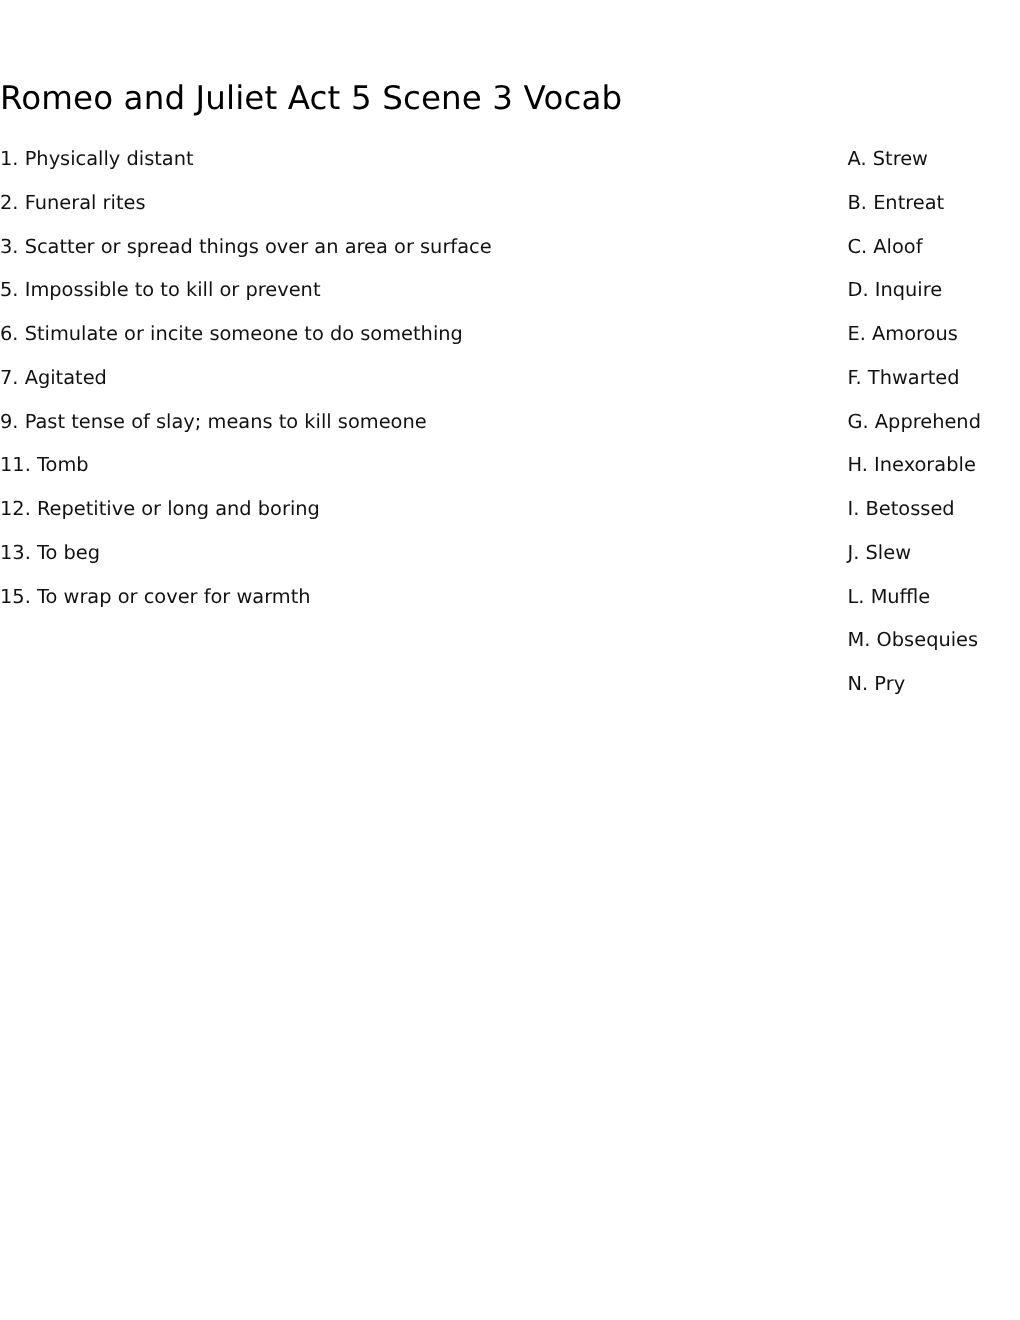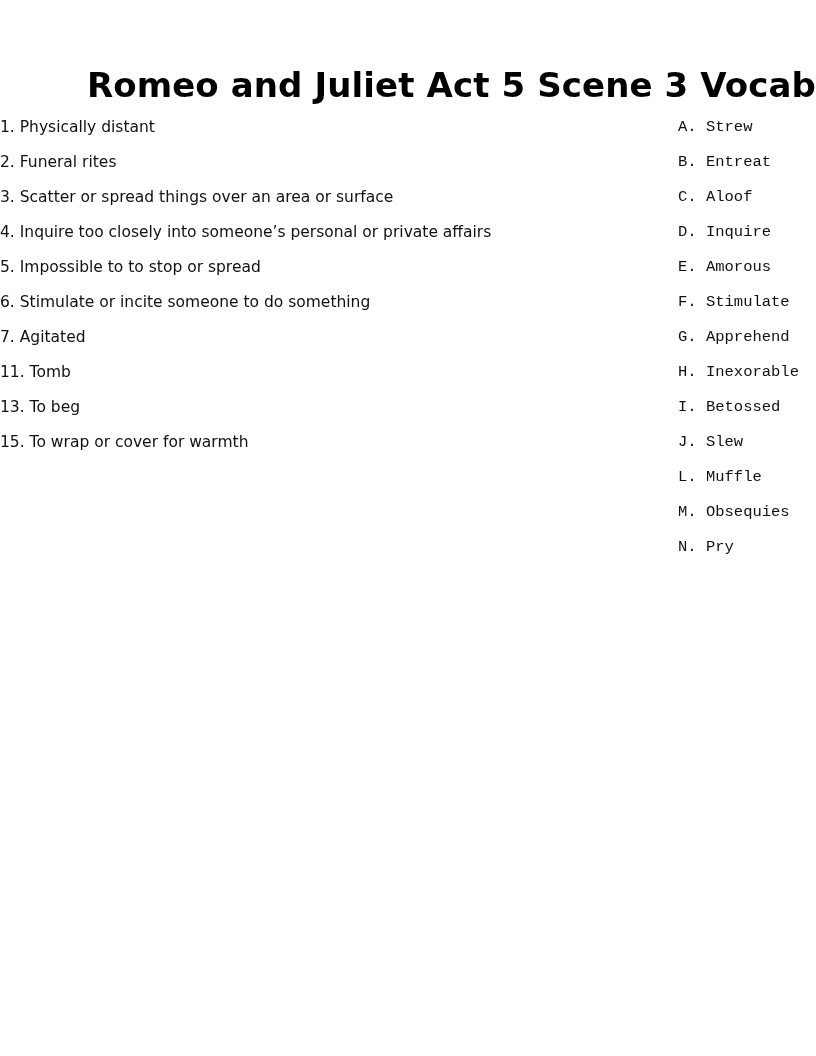--- a/index.html
+++ b/index.html
@@ -20,23 +20,23 @@
     position: relative;
     width: 816px;
     height: 1056px;
     box-sizing: border-box;
   }
   .worksheet-title {
     position: absolute;
     top: 38px;
     left: 0;
     width: 816px;
-    text-align: right;
-    font-size: 34px;
-    font-weight: 700;
+    text-align: left;
+    font-size: 26px;
+    font-weight: 400;
     line-height: 48px;
     letter-spacing: 0.1px;
     white-space: nowrap;
   }
   .columns {
     position: absolute;
     top: 110px;
     left: 0;
     width: 816px;
   }
@@ -44,21 +44,20 @@
     position: absolute;
     top: 0;
     left: 0;
     width: 660px;
   }
   .wordbank-column {
     position: absolute;
     top: 0;
     left: 678px;
     width: 138px;
-    font-family: Liberation Mono, monospace;
   }
   .definition-item,
   .wordbank-item {
     font-size: 15.5px;
     line-height: 35px;
     height: 35px;
     white-space: nowrap;
     color: #111111;
   }
   .definition-item .num,
@@ -76,36 +75,37 @@
 <div class="page">
 
   <h1 class="worksheet-title">Romeo and Juliet Act 5 Scene 3 Vocab</h1>
 
   <div class="columns">
 
     <div class="definitions-column">
         <div class="definition-item"><span class="num">1.</span> <span class="text">Physically distant</span></div>
         <div class="definition-item"><span class="num">2.</span> <span class="text">Funeral rites</span></div>
         <div class="definition-item"><span class="num">3.</span> <span class="text">Scatter or spread things over an area or surface</span></div>
-        <div class="definition-item"><span class="num">4.</span> <span class="text">Inquire too closely into someone’s personal or private affairs</span></div>
-        <div class="definition-item"><span class="num">5.</span> <span class="text">Impossible to to stop or spread</span></div>
+        <div class="definition-item"><span class="num">5.</span> <span class="text">Impossible to to kill or prevent</span></div>
         <div class="definition-item"><span class="num">6.</span> <span class="text">Stimulate or incite someone to do something</span></div>
         <div class="definition-item"><span class="num">7.</span> <span class="text">Agitated</span></div>
+        <div class="definition-item"><span class="num">9.</span> <span class="text">Past tense of slay; means to kill someone</span></div>
         <div class="definition-item"><span class="num">11.</span> <span class="text">Tomb</span></div>
+        <div class="definition-item"><span class="num">12.</span> <span class="text">Repetitive or long and boring</span></div>
         <div class="definition-item"><span class="num">13.</span> <span class="text">To beg</span></div>
         <div class="definition-item"><span class="num">15.</span> <span class="text">To wrap or cover for warmth</span></div>
       </div>
 
     <div class="wordbank-column">
         <div class="wordbank-item"><span class="letter">A.</span> <span class="text">Strew</span></div>
         <div class="wordbank-item"><span class="letter">B.</span> <span class="text">Entreat</span></div>
         <div class="wordbank-item"><span class="letter">C.</span> <span class="text">Aloof</span></div>
         <div class="wordbank-item"><span class="letter">D.</span> <span class="text">Inquire</span></div>
         <div class="wordbank-item"><span class="letter">E.</span> <span class="text">Amorous</span></div>
-        <div class="wordbank-item"><span class="letter">F.</span> <span class="text">Stimulate</span></div>
+        <div class="wordbank-item"><span class="letter">F.</span> <span class="text">Thwarted</span></div>
         <div class="wordbank-item"><span class="letter">G.</span> <span class="text">Apprehend</span></div>
         <div class="wordbank-item"><span class="letter">H.</span> <span class="text">Inexorable</span></div>
         <div class="wordbank-item"><span class="letter">I.</span> <span class="text">Betossed</span></div>
         <div class="wordbank-item"><span class="letter">J.</span> <span class="text">Slew</span></div>
         <div class="wordbank-item"><span class="letter">L.</span> <span class="text">Muffle</span></div>
         <div class="wordbank-item"><span class="letter">M.</span> <span class="text">Obsequies</span></div>
         <div class="wordbank-item"><span class="letter">N.</span> <span class="text">Pry</span></div>
       </div>
 
   </div>

